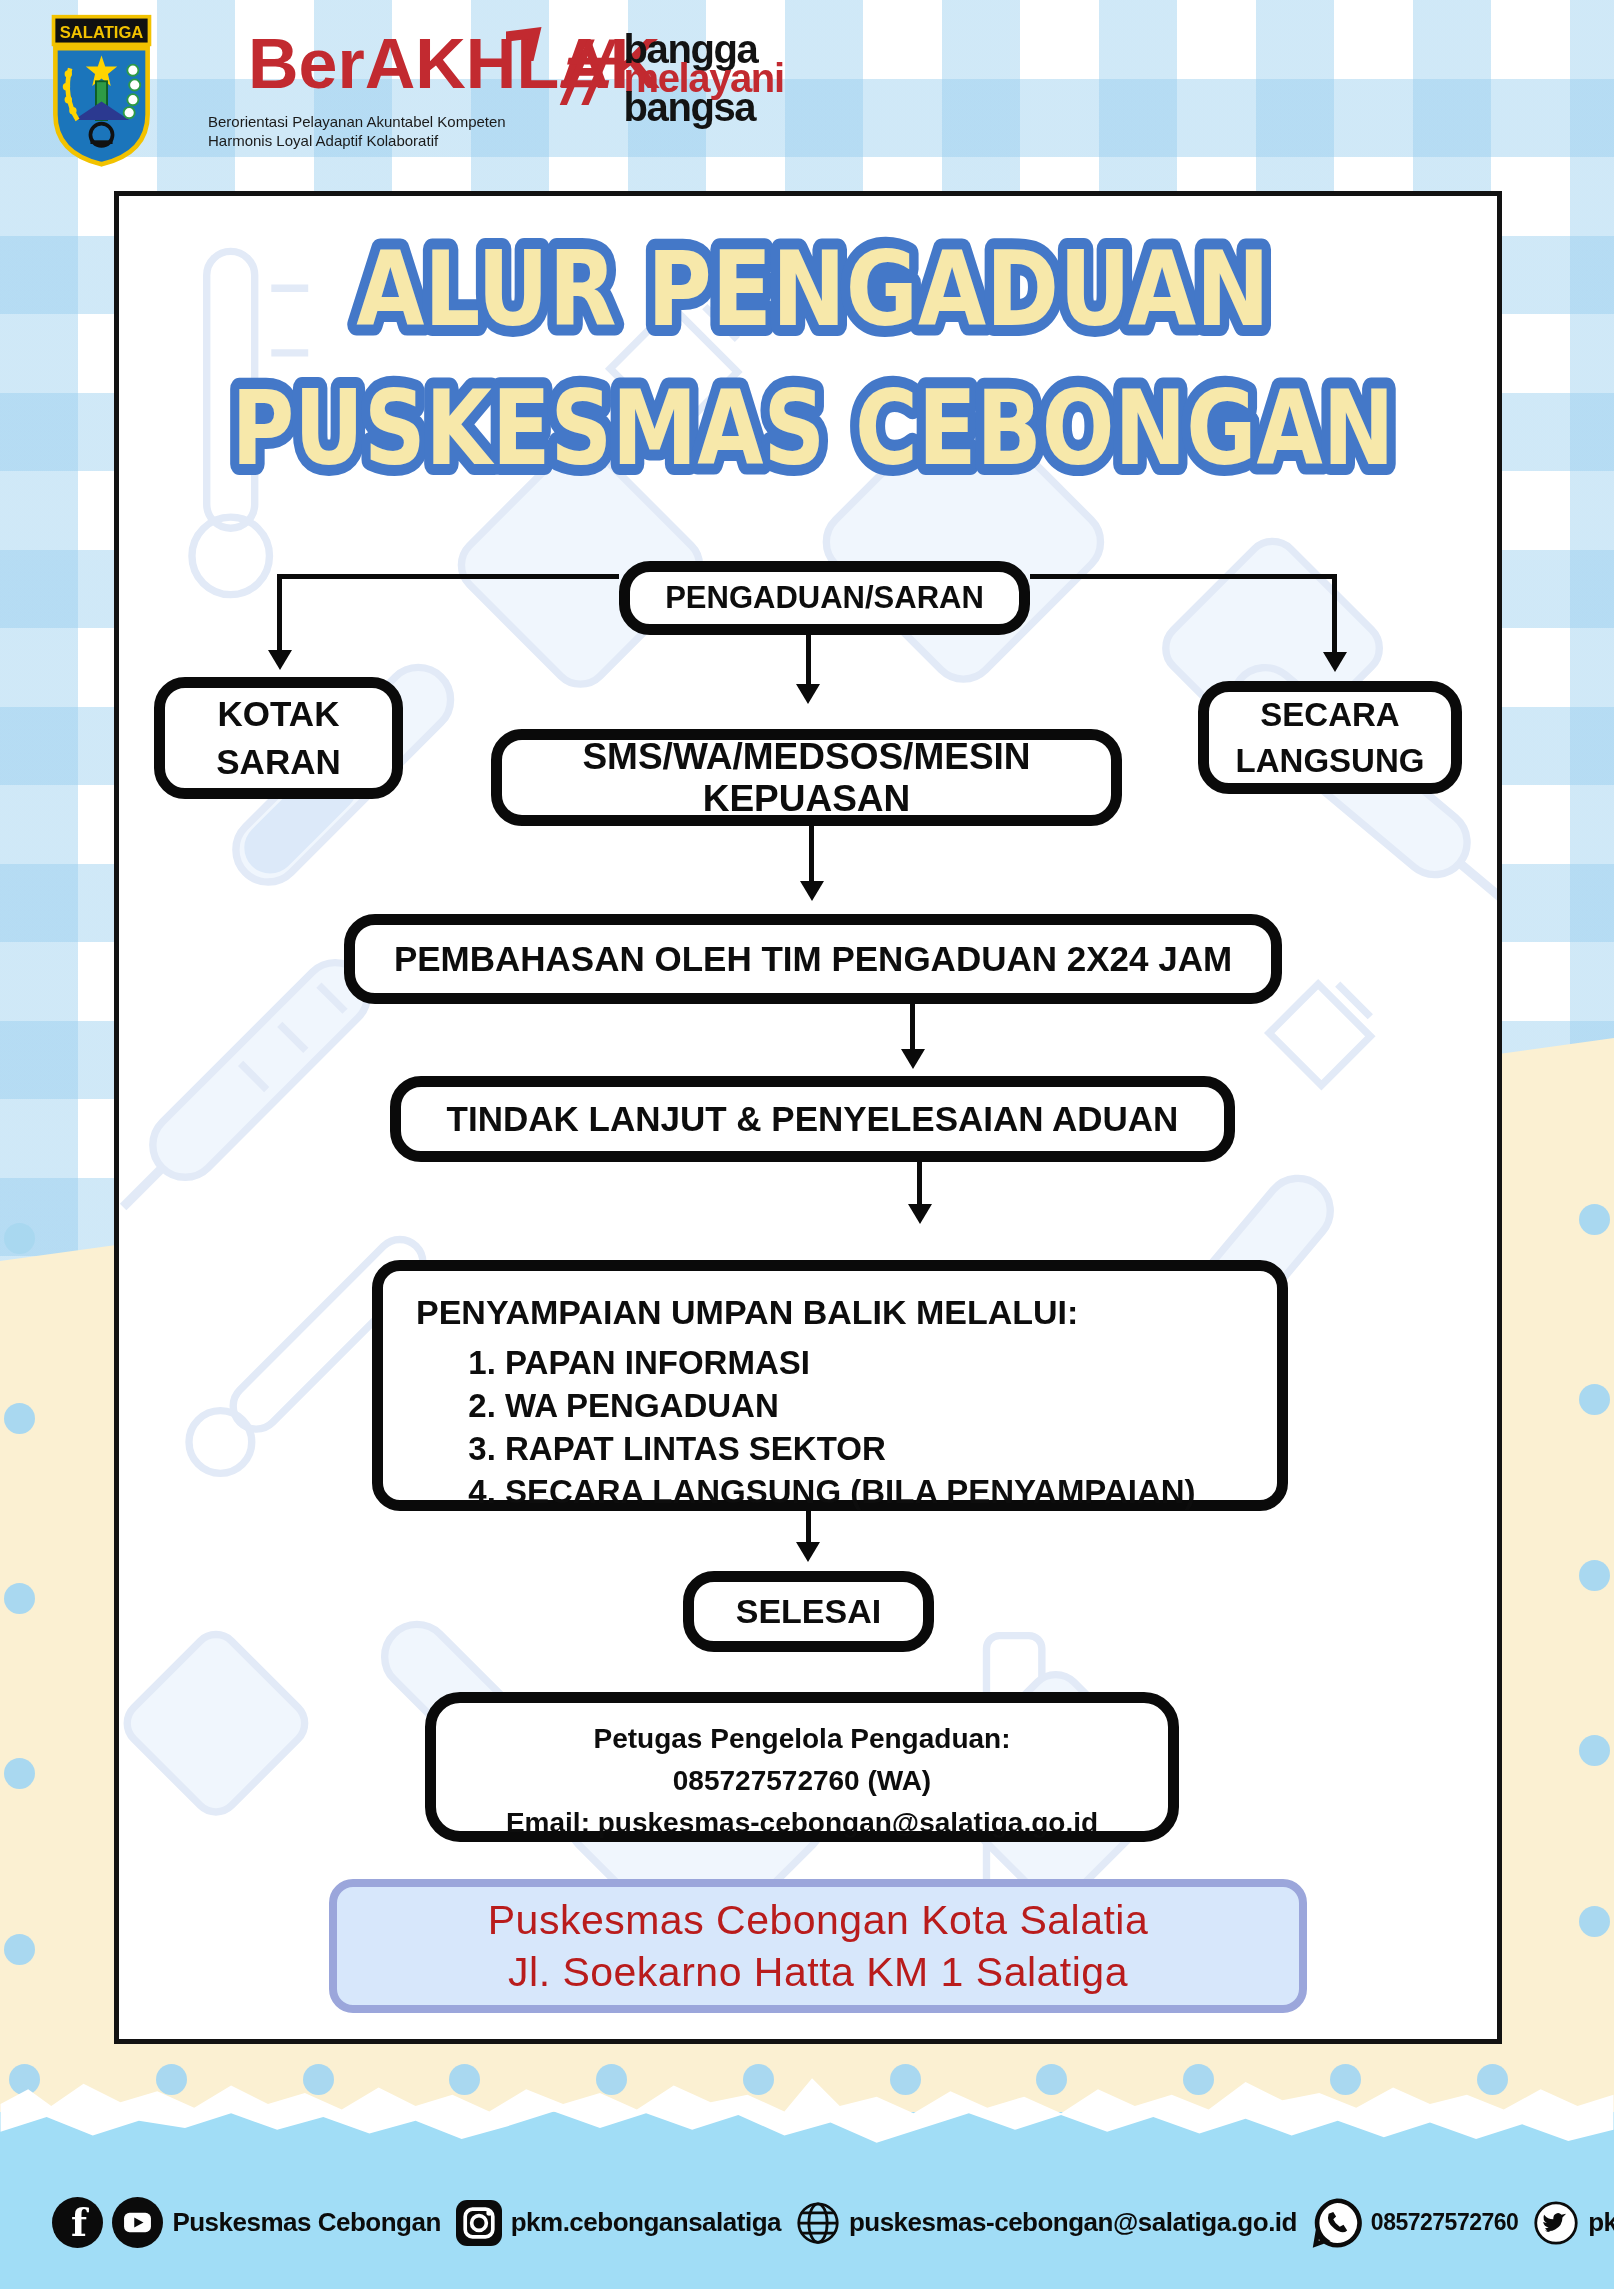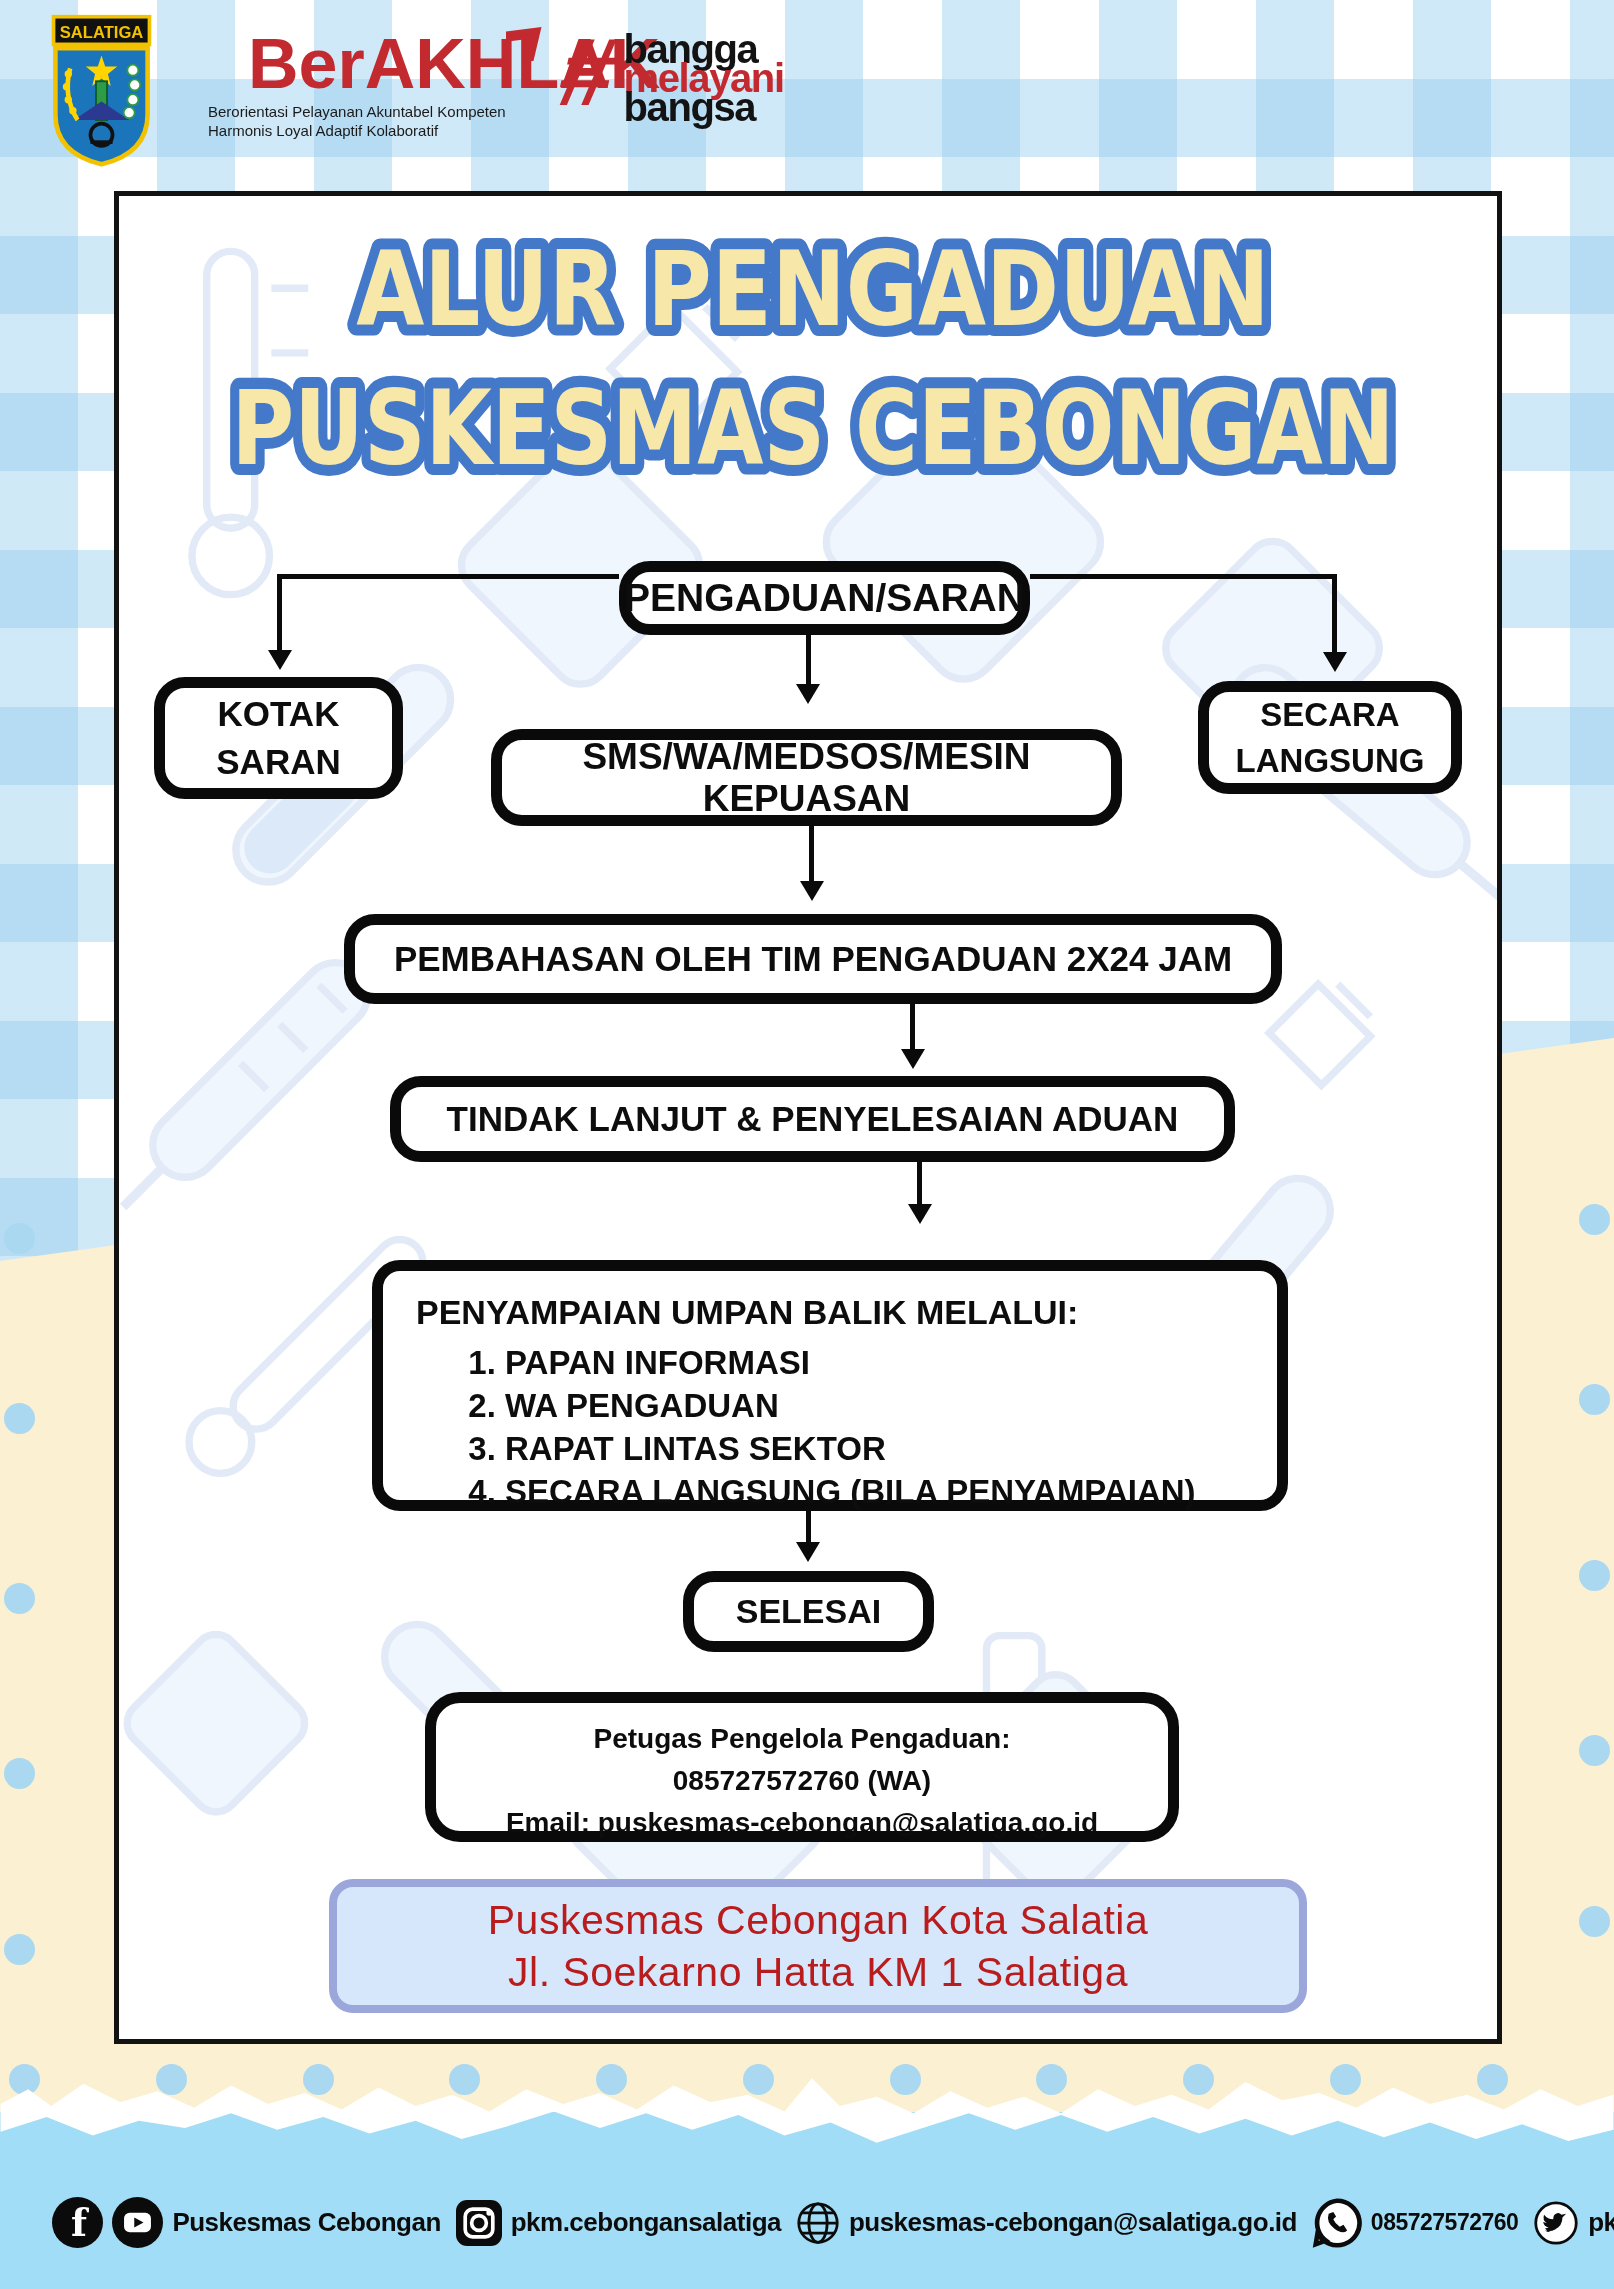--- a/index.html
+++ b/index.html
@@ -23,21 +23,21 @@
     clip-path:polygon(0 223px, 100% 0, 100% 100%, 0 100%);
   }
   .dot { position:absolute; border-radius:50%; background:#A9D8F0; width:31px; height:31px; z-index:1; }
   .footer-band { left:0; top:2112px; width:1614px; height:178px; background:#A1DDF6; z-index:2; }
   .torn { left:0; top:2069px; width:1614px; height:83px; z-index:3; }
 
   
   .crest { left:48px; top:13px; z-index:2; }
   .berakhlak { left:208px; top:37px; z-index:2; width:397px; }
   .berakhlak .word { font-size:70px; font-weight:bold; color:#C22A30; letter-spacing:0px; line-height:55px;margin-left:40px; }
-  .berakhlak .tag { font-size:15px; color:#1a1a1a; line-height:19.4px; margin-top:10px; font-weight:500; }
+  .berakhlak .tag { font-size:15px; color:#1a1a1a; line-height:19.4px; margin-top:20px; font-weight:500; }
   .chev { left:506px; top:20px; z-index:3; }
   .bangga { left:561px; top:26px; z-index:2; display:flex; }
   .bangga .hash { font-size:96px; font-weight:bold; color:#C22A30; transform:skewX(-12deg); line-height:92px; }
   .bangga .lines { margin-left:9.2px; margin-top:9.2px; font-weight:bold; font-size:40px; line-height:29px; letter-spacing:-1.4px; }
   .bangga .l1,.bangga .l3 { color:#131313; }
   .bangga .l2 { color:#C22A30; }
 
   
   .card {
     left:114px; top:191px; width:1388px; height:1853px; z-index:2;
@@ -51,21 +51,21 @@
   .fbox {
     position:absolute; z-index:2; background:#fff; border:11px solid #0a0a0a; border-radius:31px;
     box-sizing:border-box; display:flex; align-items:center; justify-content:center;
     font-weight:bold; color:#0d0d0d; text-align:center;
   }
   .vline { position:absolute; z-index:2; width:4.6px; background:#0a0a0a; }
   .hline { position:absolute; z-index:2; height:4.6px; background:#0a0a0a; }
   .ah { position:absolute; z-index:2; width:0; height:0;
         border-left:12px solid transparent; border-right:12px solid transparent; border-top:20px solid #0a0a0a; }
 
-  .box-start    { left:500px;  top:365px;  width:411px;  height:74px;  font-size:39px; }
+  .box-start    { left:500px;  top:365px;  width:411px;  height:74px;  font-size:31px; }
   .box-kotak    { left:35px;   top:481px;  width:249px;  height:122px; font-size:35px; line-height:48px; padding:0 19px; }
   .box-sms      { left:372px;  top:533px;  width:631px;  height:97px; font-size:37px; }
   .box-secara   { left:1079px; top:485px;  width:264px;  height:113px; font-size:33px; line-height:46px; }
   .box-pemb     { left:225px;  top:718px;  width:938px; height:90px;  font-size:35px; }
   .box-tindak   { left:271px;  top:880px;  width:845px;  height:86px;  font-size:35px; }
   .box-feedback { left:253px;  top:1034px; width:916px;  height:251px; border-radius:28px; display:block; text-align:left; padding:22px 28px 0 33px;margin-top:30px; }
   .box-feedback .fb-title { font-size:34px; font-weight:bold; }
   .box-feedback ol { margin:9.2px 0 0 0; padding-left:89px; }
   .box-feedback li { font-size:33px; font-weight:bold; line-height:43px; }
   .box-selesai  { left:564px;  top:1375px; width:251px;  height:81px;  font-size:34px; }

